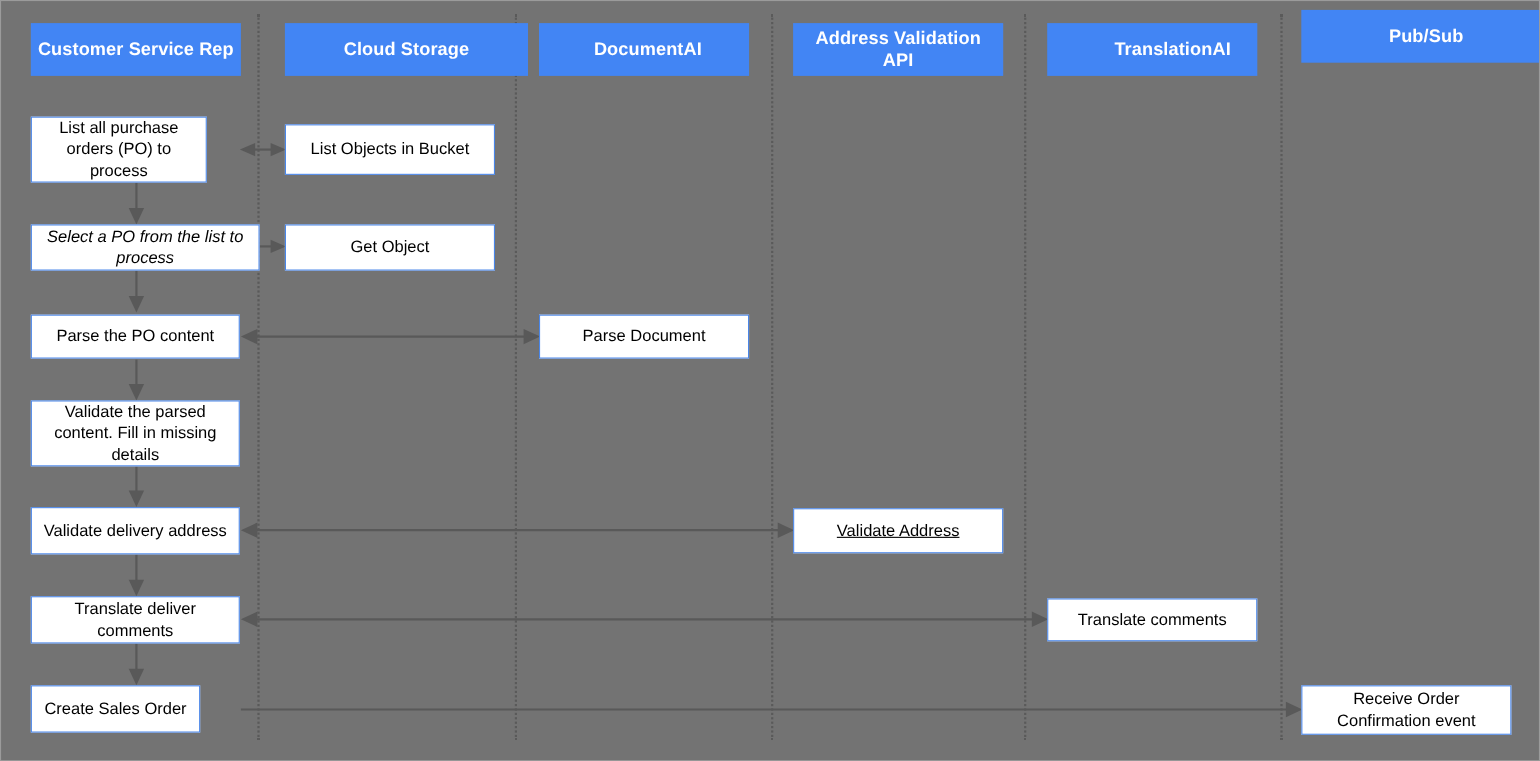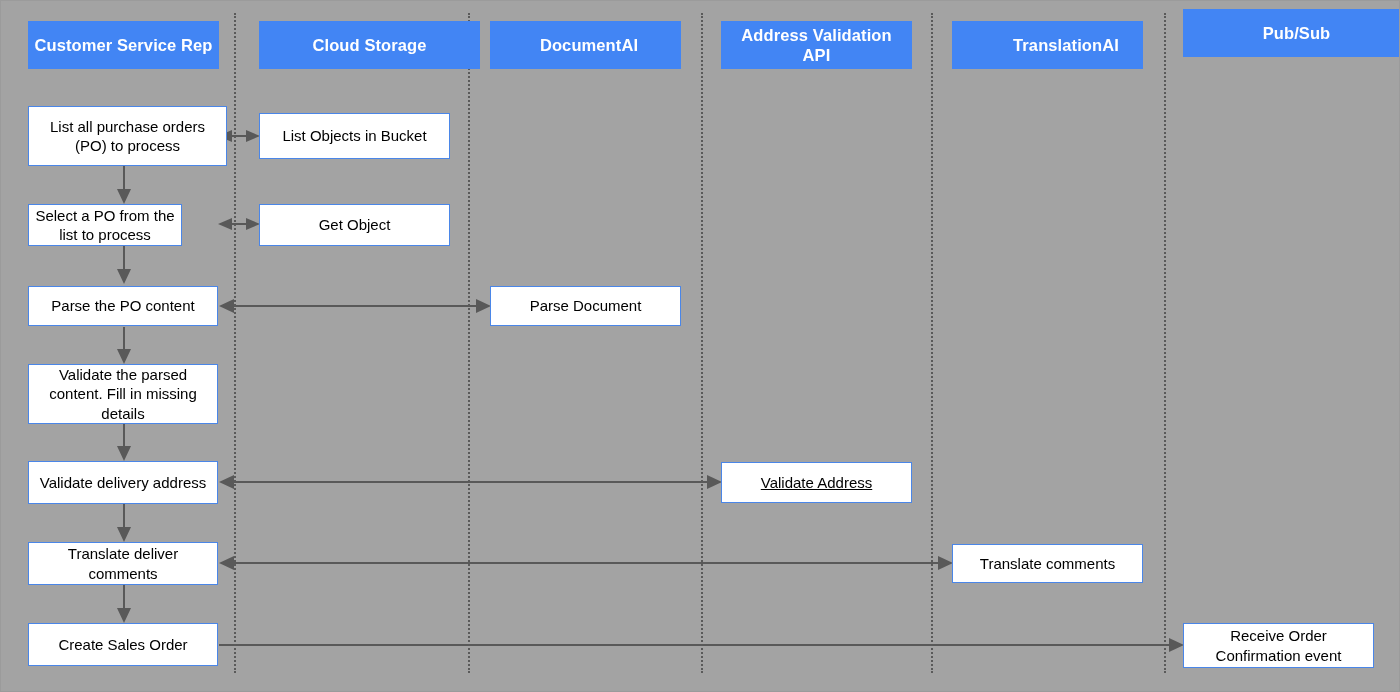--- a/index.html
+++ b/index.html
@@ -7,21 +7,21 @@
     padding: 0;
     background: #ffffff;
   }
   body {
     font-family: "Liberation Sans", sans-serif;
   }
   #canvas {
     position: relative;
     width: 1400px;
     height: 692px;
-    background: #a3a3a3;
+    background: #737373;
     box-sizing: border-box;
     border: 1px solid #9b9b9b;
     overflow: hidden;
   }
   .lane-divider {
     position: absolute;
     width: 0;
     border-left: 2px dotted #5a5a5a;
     top: 12px;
     height: 660px;
@@ -135,39 +135,39 @@
     <line x1="123" y1="423" x2="123" y2="450"></line>
     <polygon class="arrowhead" points="123,460 116,445 130,445"></polygon>
 
     <line x1="123" y1="503" x2="123" y2="531"></line>
     <polygon class="arrowhead" points="123,541 116,526 130,526"></polygon>
 
     <line x1="123" y1="584" x2="123" y2="612"></line>
     <polygon class="arrowhead" points="123,622 116,607 130,607"></polygon>
   </svg>
 
-  <div class="node" style="left:27px; top:105px; width:199px; height:60px;">
+  <div class="node" style="left:27px; top:105px; width:160px; height:60px;">
     <span>List all purchase orders (PO) to process</span>
   </div>
-  <div class="node" style="left:27px; top:203px; width:154px; height:42px;">
+  <div class="node" style="left:27px; top:203px; width:208px; height:42px;font-style:italic;">
     <span>Select a PO from the list to process</span>
   </div>
   <div class="node" style="left:27px; top:285px; width:190px; height:40px;">
     <span>Parse the PO content</span>
   </div>
   <div class="node" style="left:27px; top:363px; width:190px; height:60px;">
     <span>Validate the parsed content. Fill in missing details</span>
   </div>
   <div class="node" style="left:27px; top:460px; width:190px; height:43px;">
     <span>Validate delivery address</span>
   </div>
   <div class="node" style="left:27px; top:541px; width:190px; height:43px;">
     <span>Translate deliver comments</span>
   </div>
-  <div class="node" style="left:27px; top:622px; width:190px; height:43px;">
+  <div class="node" style="left:27px; top:622px; width:154px; height:43px;">
     <span>Create Sales Order</span>
   </div>
 
   <div class="node" style="left:258px; top:112px; width:191px; height:46px;">
     <span>List Objects in Bucket</span>
   </div>
   <div class="node" style="left:258px; top:203px; width:191px; height:42px;">
     <span>Get Object</span>
   </div>
 

